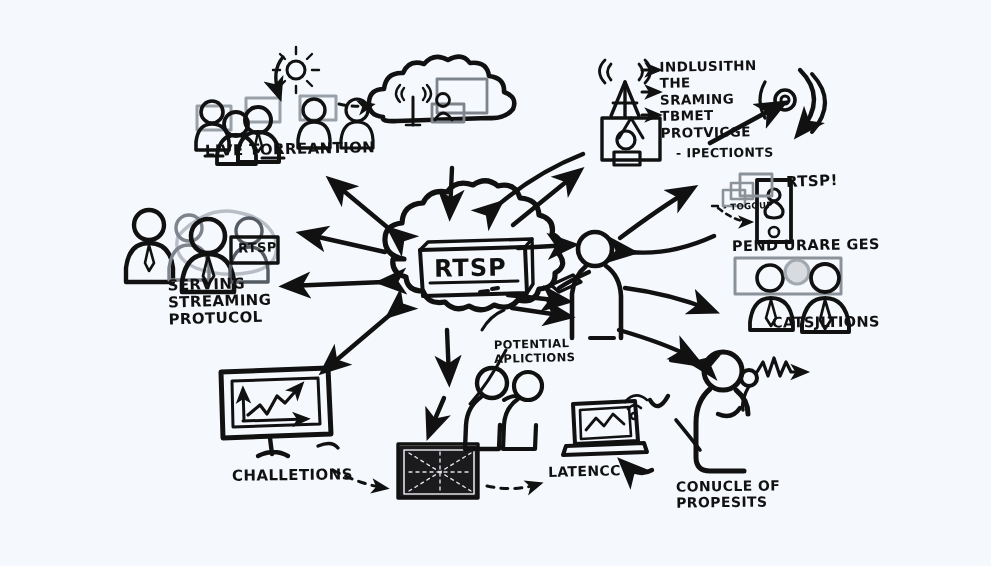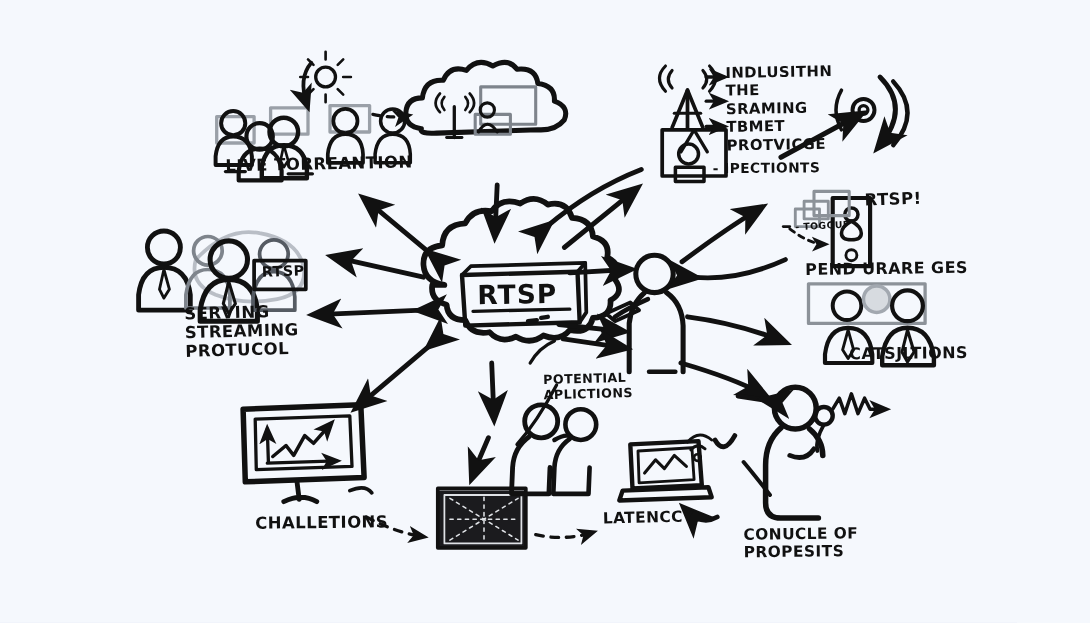--- a/index.html
+++ b/index.html
@@ -31,21 +31,21 @@
     line-height: 1.05;
     text-transform: uppercase;
     white-space: pre-line;
     transform-origin: center center;
     pointer-events: none;
     -webkit-font-smoothing: none;
   }
   .lbl-live        { left: 205px; top: 142px; font-size: 15px; transform: rotate(-1.2deg); }
   .lbl-serving     { left: 168px; top: 276px; font-size: 15px; transform: rotate(-1.6deg); line-height: 1.12; }
   .lbl-bullets     { left: 660px; top: 58px;  font-size: 13.5px; transform: rotate(-1deg); line-height: 1.22; }
-  .lbl-ipect       { left: 648px; top: 146px; font-size: 12.5px; transform: rotate(-0.5deg); }
+  .lbl-ipect       { left: 676px; top: 146px; font-size: 12.5px; transform: rotate(-0.5deg); }
   .lbl-rtsp-ex     { left: 786px; top: 174px; font-size: 15px; transform: rotate(-2deg); }
   .lbl-togoup      { left: 723px; top: 202px; font-size: 8.5px; transform: rotate(-3deg); }
   .lbl-pend        { left: 732px; top: 238px; font-size: 14.5px; transform: rotate(-0.8deg); }
   .lbl-cats        { left: 772px; top: 315px; font-size: 14.5px; transform: rotate(-0.6deg); }
   .lbl-potential   { left: 494px; top: 338px; font-size: 11.5px; transform: rotate(-1.5deg); line-height: 1.18; }
   .lbl-challetions { left: 232px; top: 468px; font-size: 15px; transform: rotate(-0.6deg); }
   .lbl-latenccy    { left: 548px; top: 464px; font-size: 14px; transform: rotate(-1.4deg); }
   .lbl-conucle     { left: 676px; top: 478px; font-size: 14px; transform: rotate(-0.7deg); line-height: 1.16; }
 </style>
 </head>

